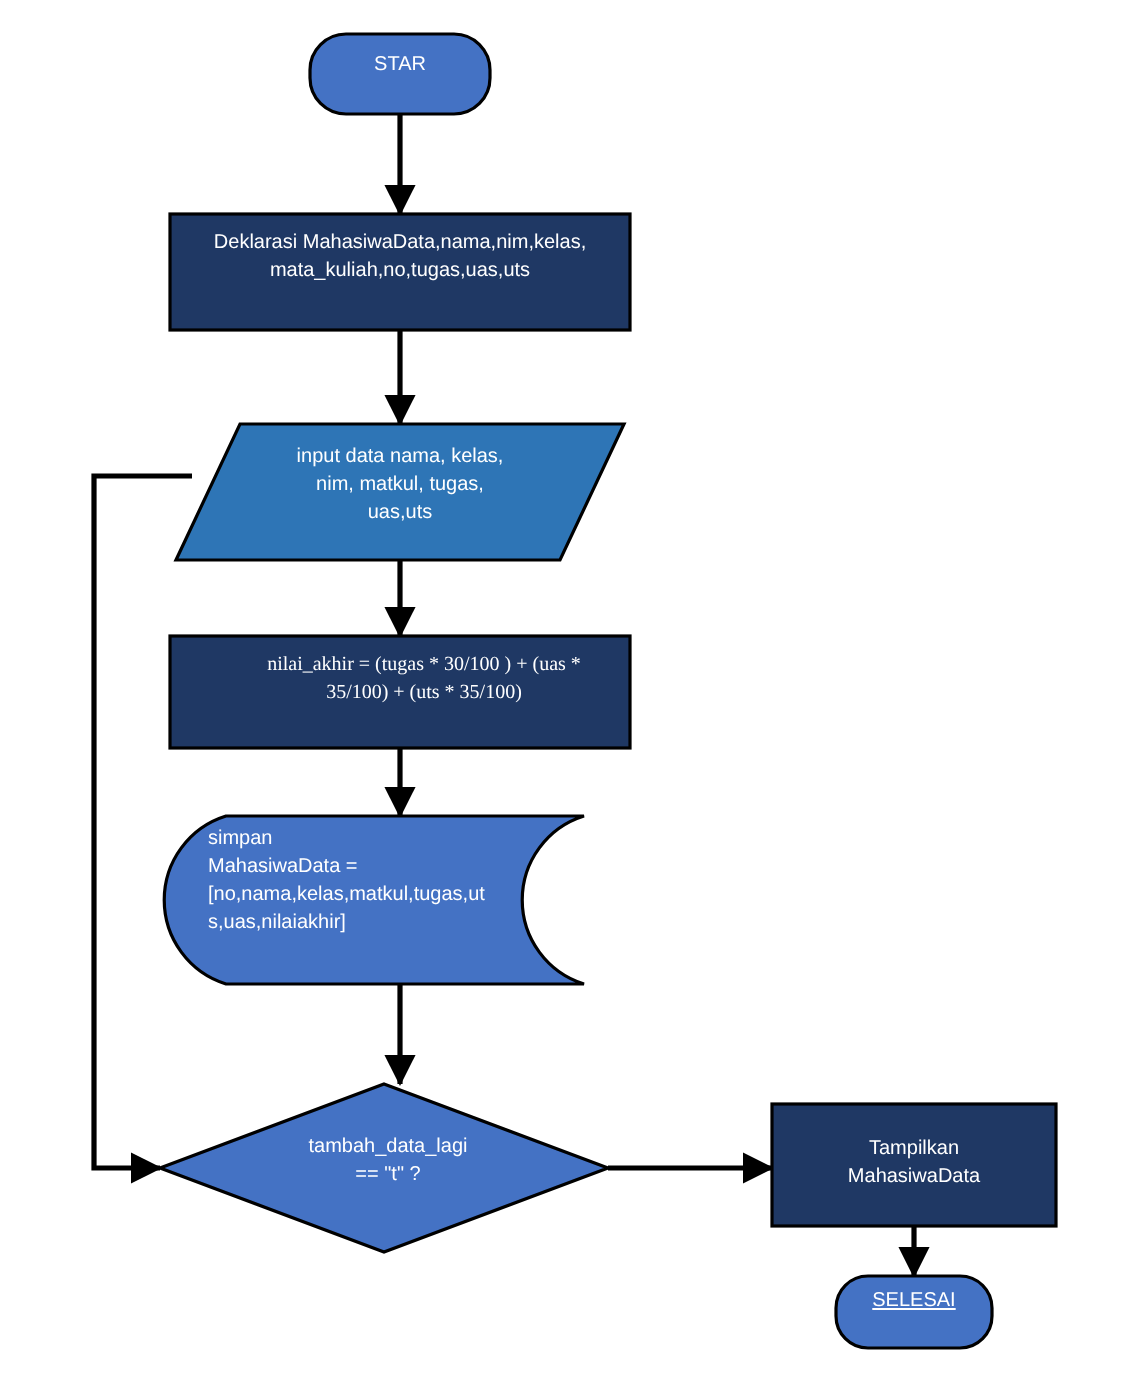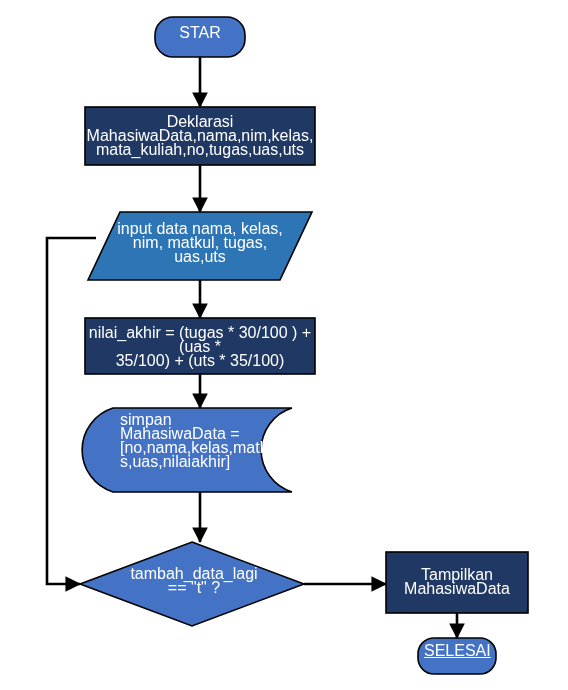--- a/index.html
+++ b/index.html
@@ -18,34 +18,34 @@
     position: absolute;
     left: 0;
     top: 0;
     width: 568px;
     height: 690px;
   }
   .node-text {
     position: absolute;
     color: #ffffff;
     font-family: "Liberation Sans", sans-serif;
-    font-size: 16px;
+    font-size: 10px;
     line-height: 14px;
     text-align: center;
     white-space: pre-line;
     pointer-events: none;
   }
   .node-text.left-align {
     text-align: left;
   }
   .text-start     { left: 152px; top: 26px;  width: 96px;  }
   .text-deklarasi { left: 86px;  top: 115px; width: 228px; }
   .text-input     { left: 110px; top: 222px; width: 180px; }
-  .text-nilai     { left: 88px;  top: 326px; width: 224px; }
-  .text-simpan    { left: 120px; top: 413px; width: 170px; }
+  .text-nilai     { left: 100px;  top: 326px; width: 224px; font-family: Liberation Serif, serif; }
+  .text-simpan    { left: 104px; top: 413px; width: 170px; }
   .text-diamond   { left: 114px; top: 567px; width: 160px; }
   .text-tampilkan { left: 392px; top: 568px; width: 130px; }
   .text-selesai   { left: 424px; top: 644px; width: 66px; text-decoration: underline;  }
 </style>
 </head>
 <body>
 
 <svg id="flow-canvas" viewBox="0 0 568 690" xmlns="http://www.w3.org/2000/svg">
   <defs>
     <marker id="arrowhead" markerWidth="7" markerHeight="7" refX="5.6" refY="3" orient="auto" markerUnits="strokeWidth">

